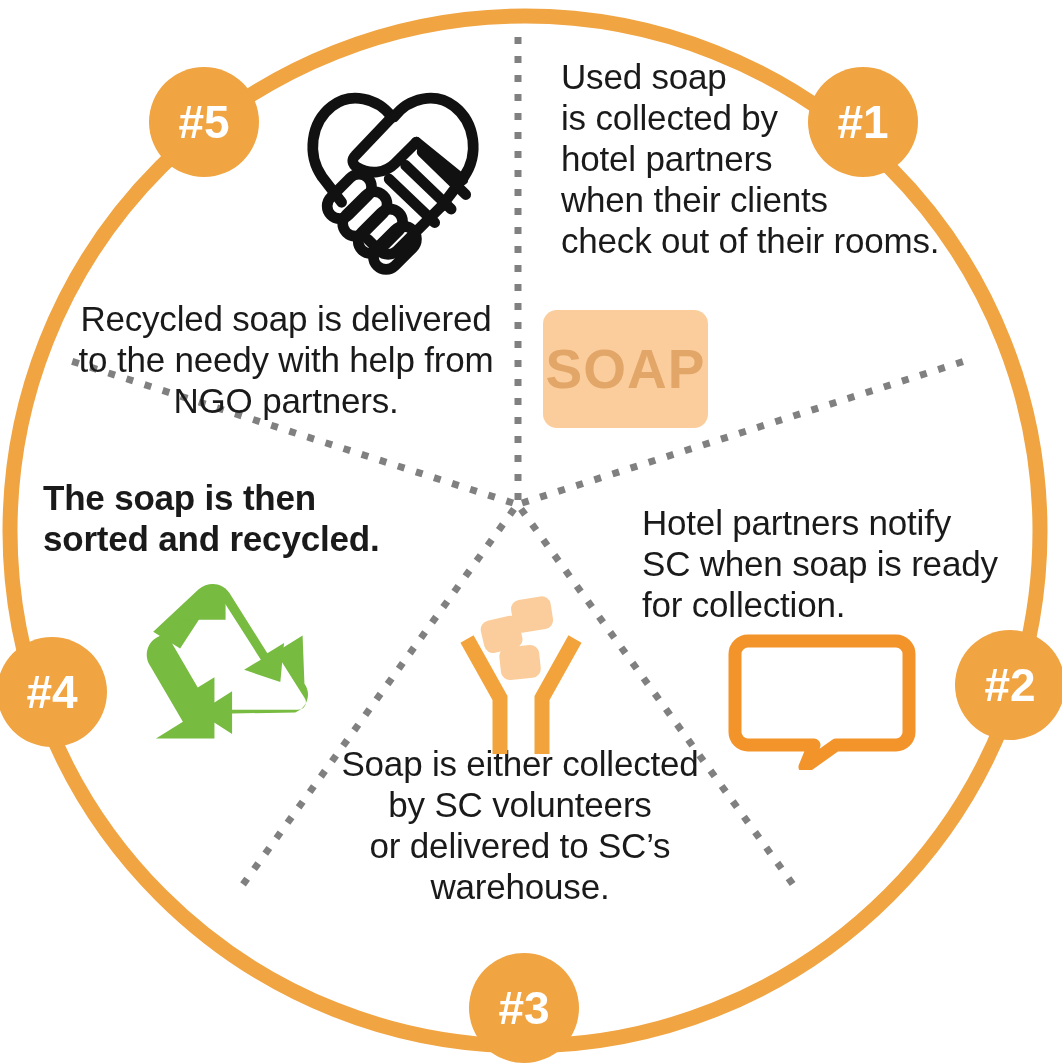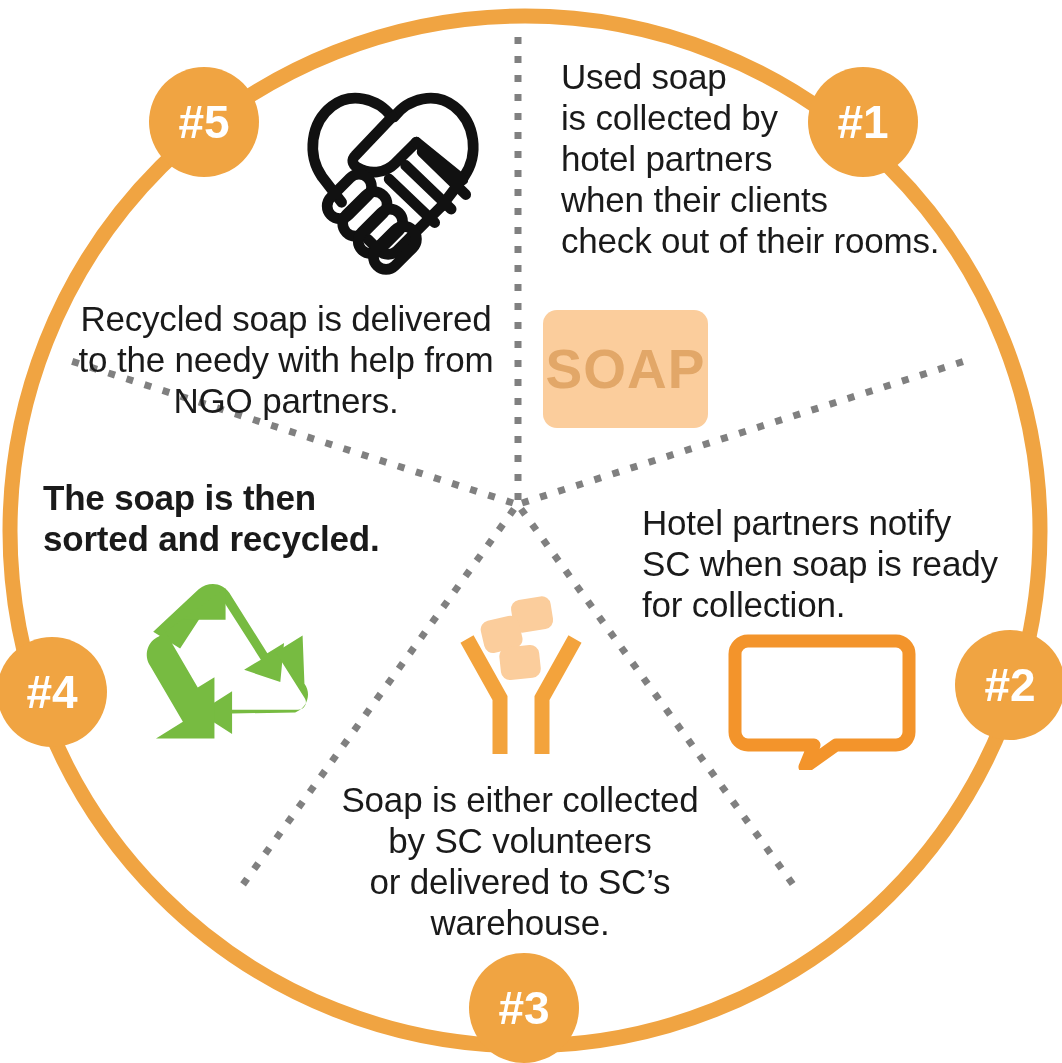--- a/index.html
+++ b/index.html
@@ -48,21 +48,21 @@
   }
   #text-step-2 {
     left: 642px;
     top: 495px;
     width: 400px;
     text-align: left;
     margin-top: 8px;
   }
   #text-step-3 {
     left: 315px;
-    top: 780px;
+    top: 744px;
     width: 410px;
     text-align: center;
   }
   #text-step-4 {
     left: 43px;
     top: 478px;
     width: 370px;
     text-align: left;
     font-weight: bold;
   }

